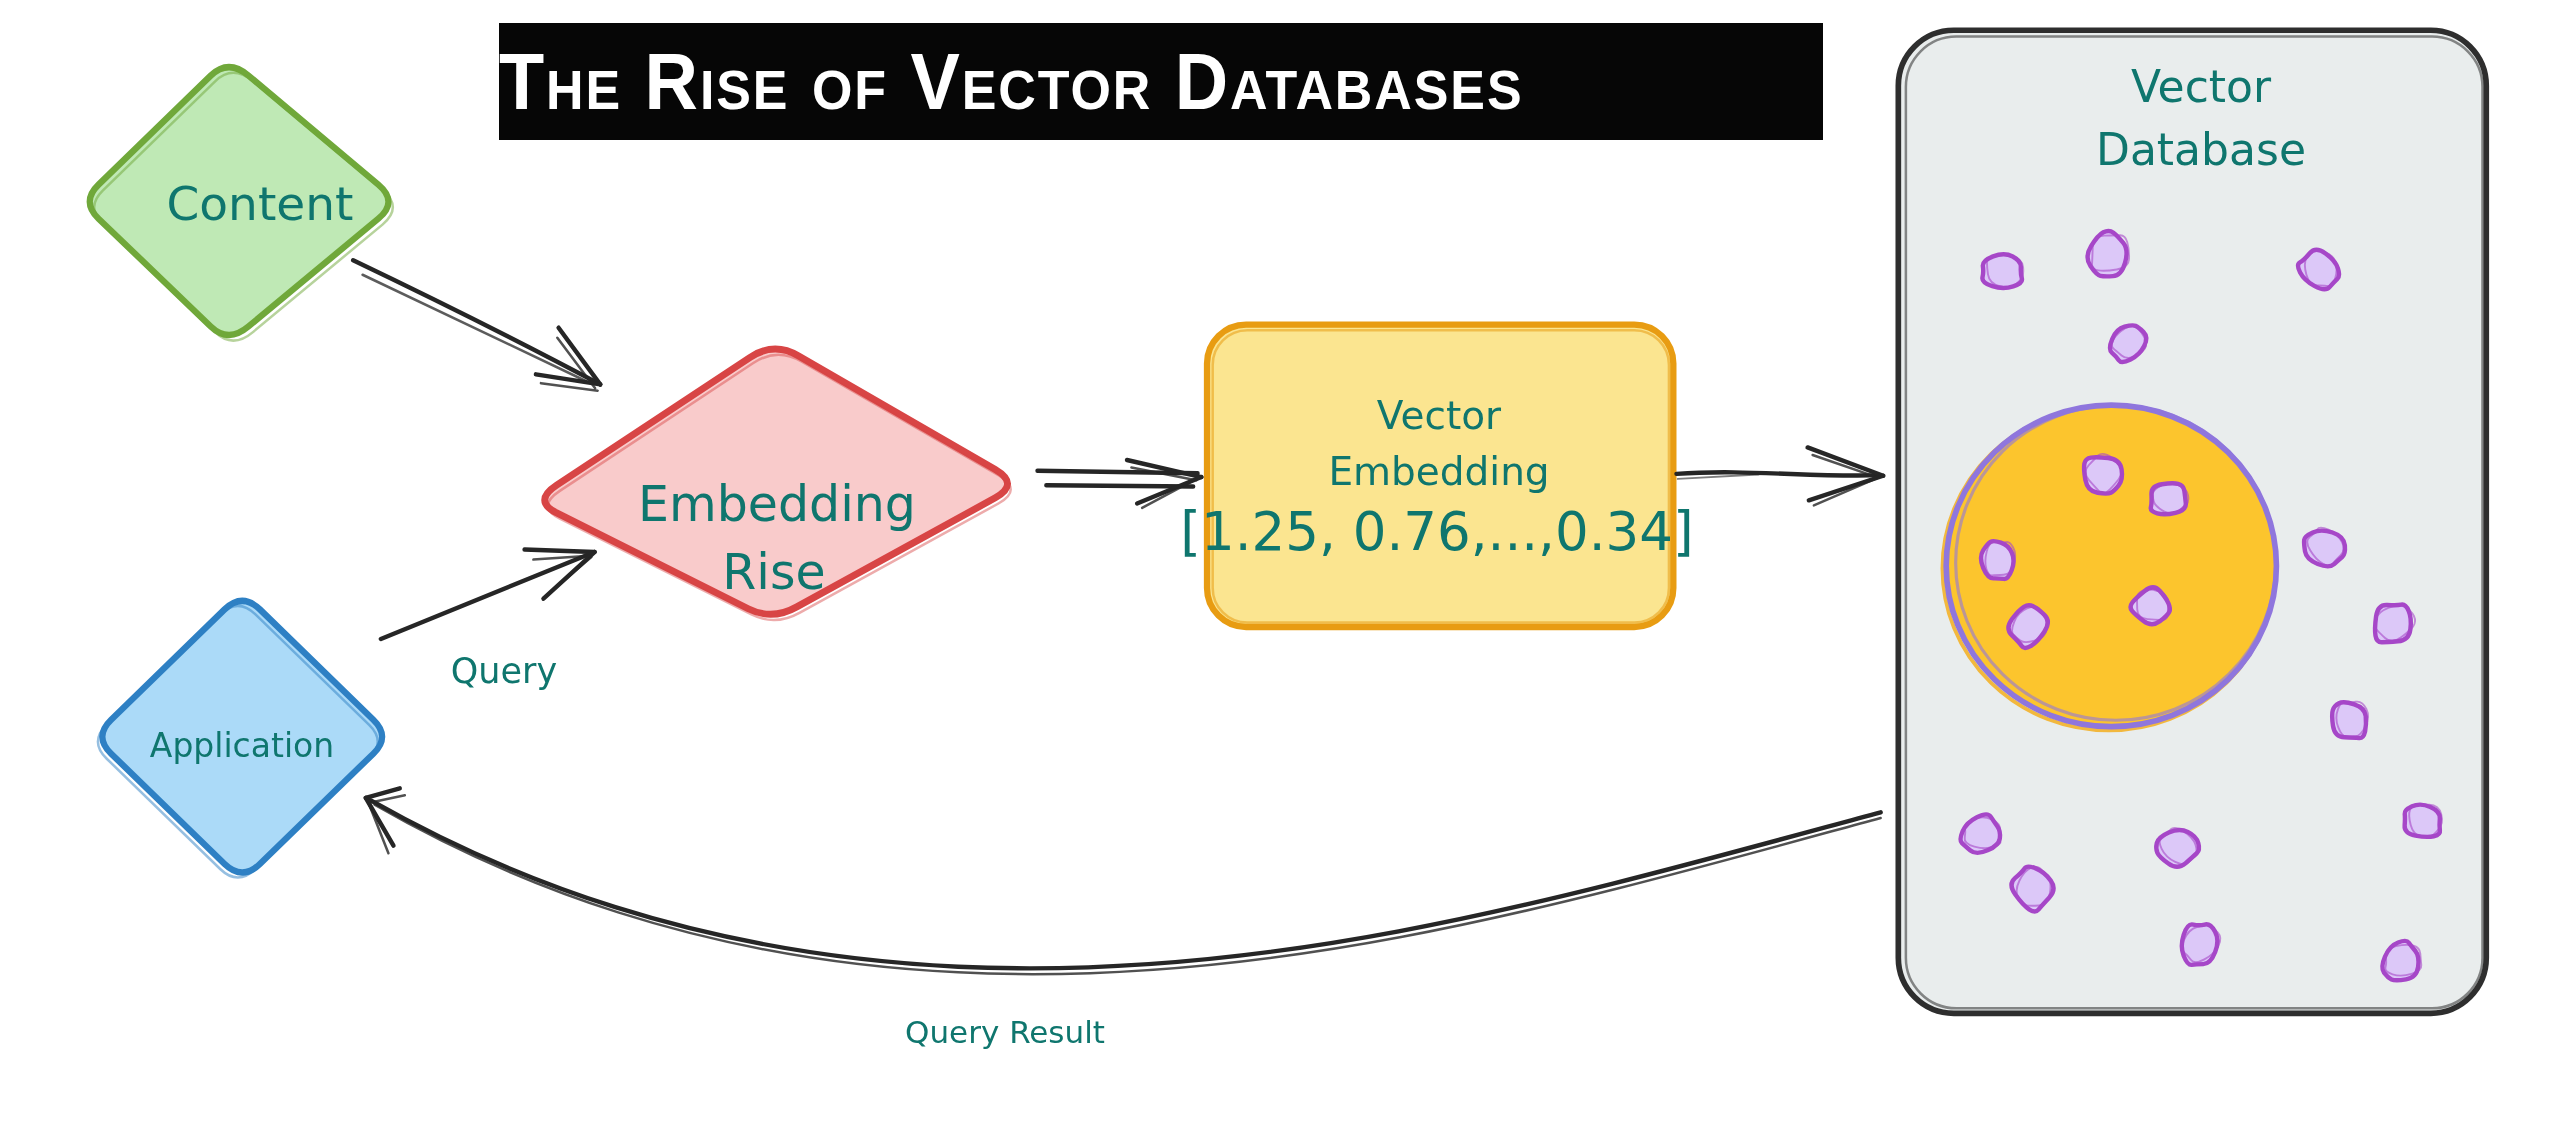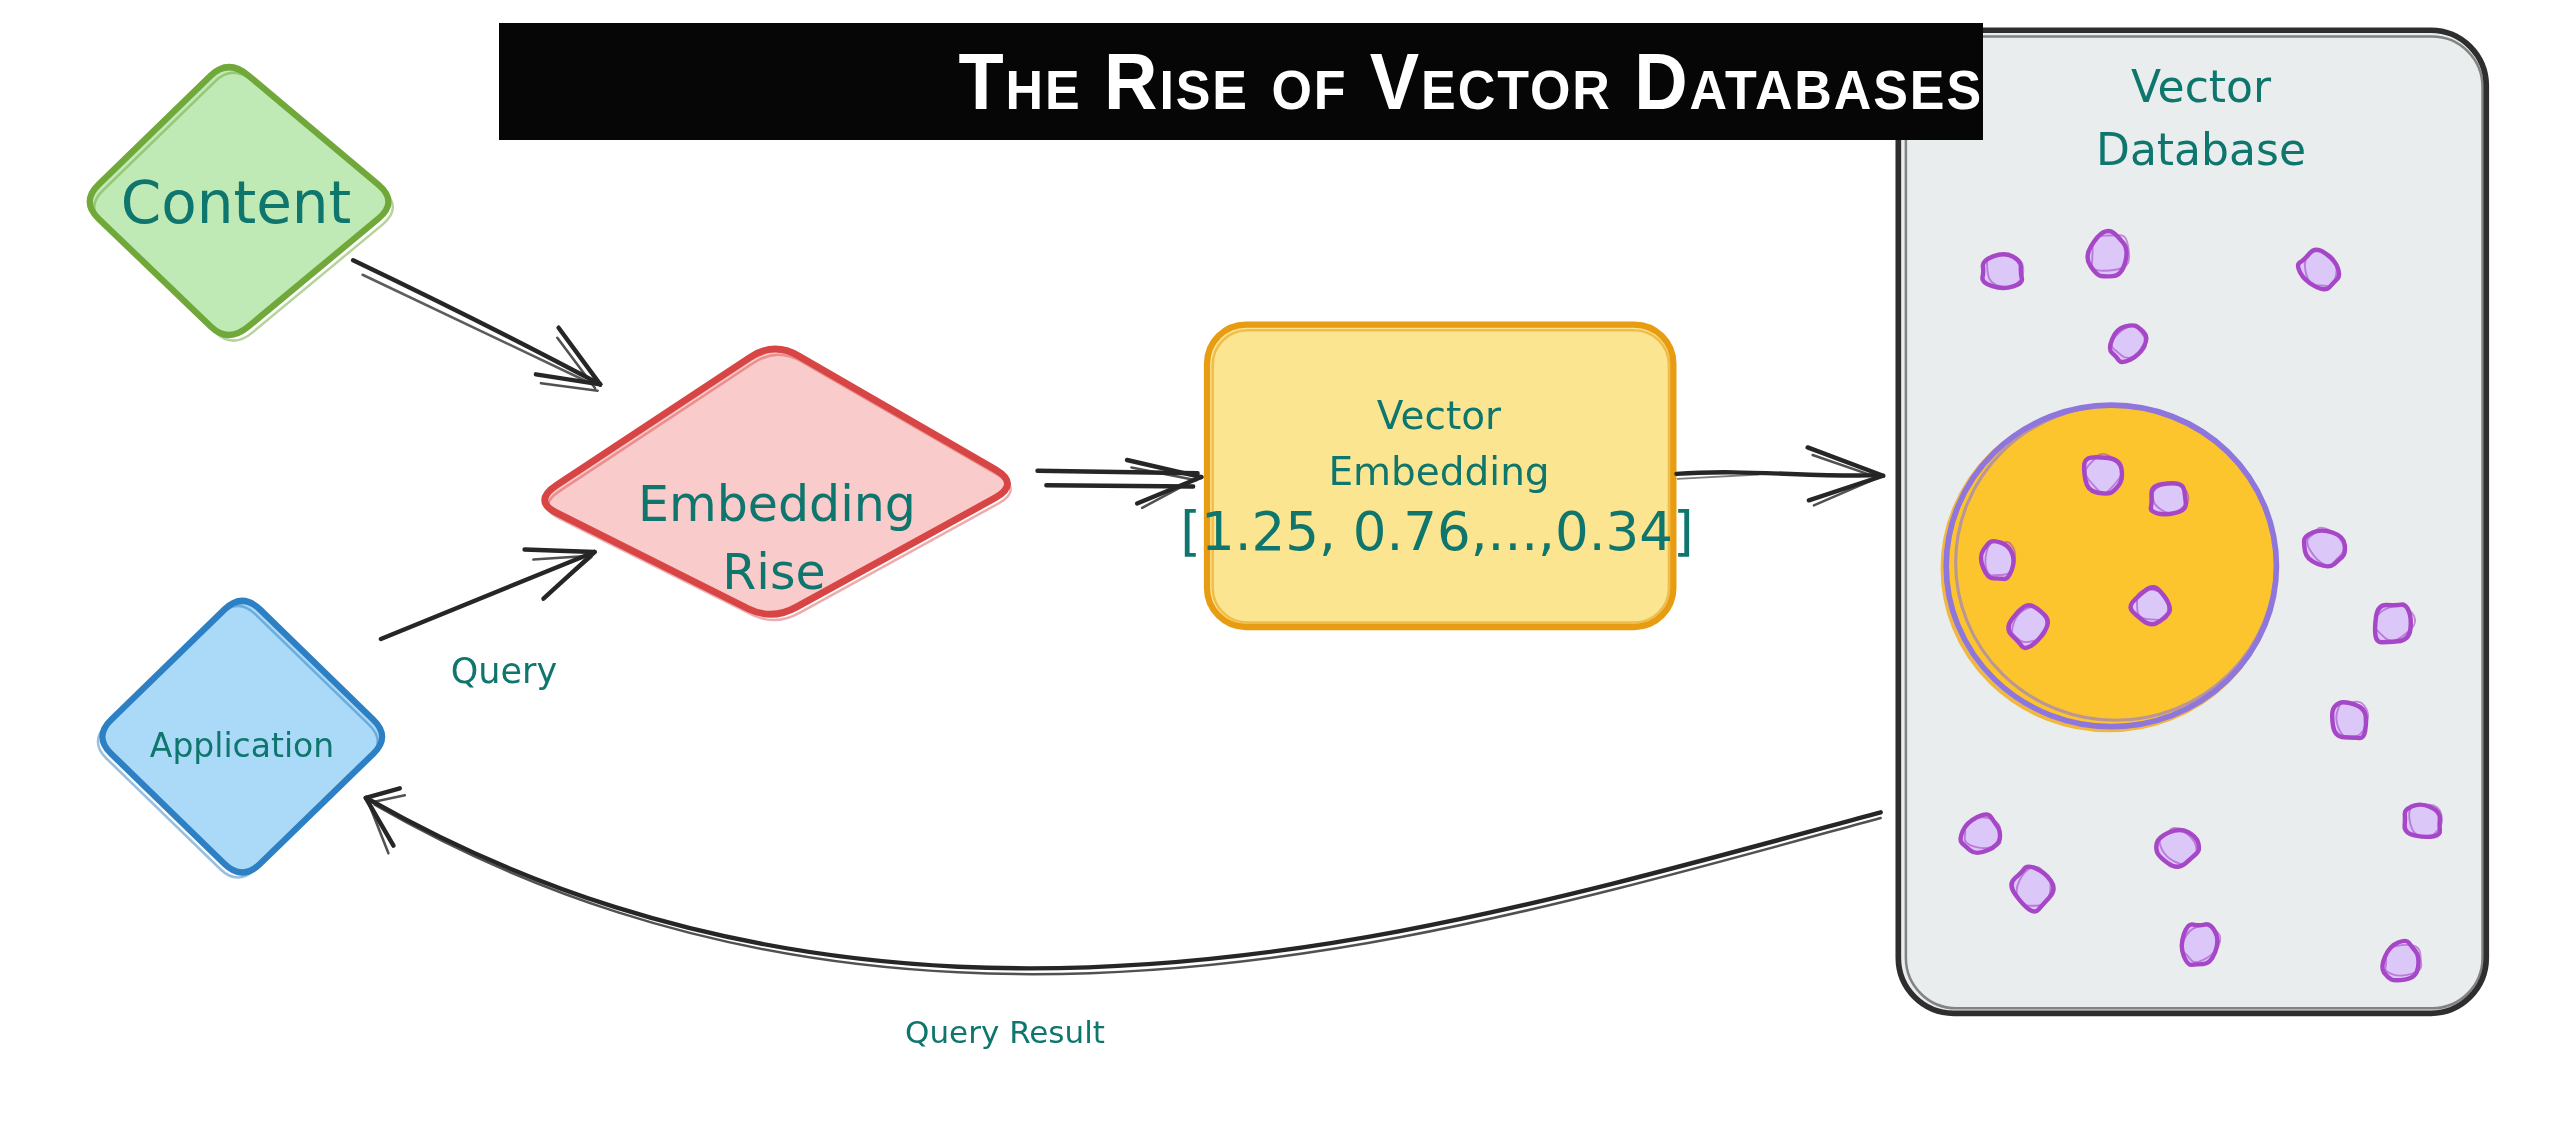--- a/index.html
+++ b/index.html
@@ -16,34 +16,34 @@
     position:absolute;
     transform:translate(-50%,-50%);
     white-space:nowrap;
     color:#0f766e;
     font-weight:500;
     text-align:center;
     line-height:1;
   }
   .banner{
     position:absolute;
-    left:499px;top:23px;width:1484px;height:117px;
+    left:499px;top:23px;width:1324px;height:117px;
     background:#060606;
-    display:flex;align-items:center;justify-content:flex-end;
+    display:flex;align-items:center;justify-content:flex-start;
   }
   .banner-text{
     color:#ffffff;
     font-family:"Liberation Sans", sans-serif;
     font-variant:small-caps;
     font-weight:bold;
     font-size:74px;
     letter-spacing:1.9px;
     transform:scaleY(1.08);
   }
-  .fs-content{font-size:58px;}
+  .fs-content{font-size:47px;margin-left:24px;}
   .fs-application{font-size:33px;}
   .fs-embed{font-size:49px;}
   .fs-ve{font-size:39px;}
   .fs-ve-vec{font-size:53px;}
   .fs-db{font-size:44px;}
   .fs-query{font-size:35px;margin-top:14px;}
   .fs-qresult{font-size:31px;}
 </style>
 </head>
 <body>

